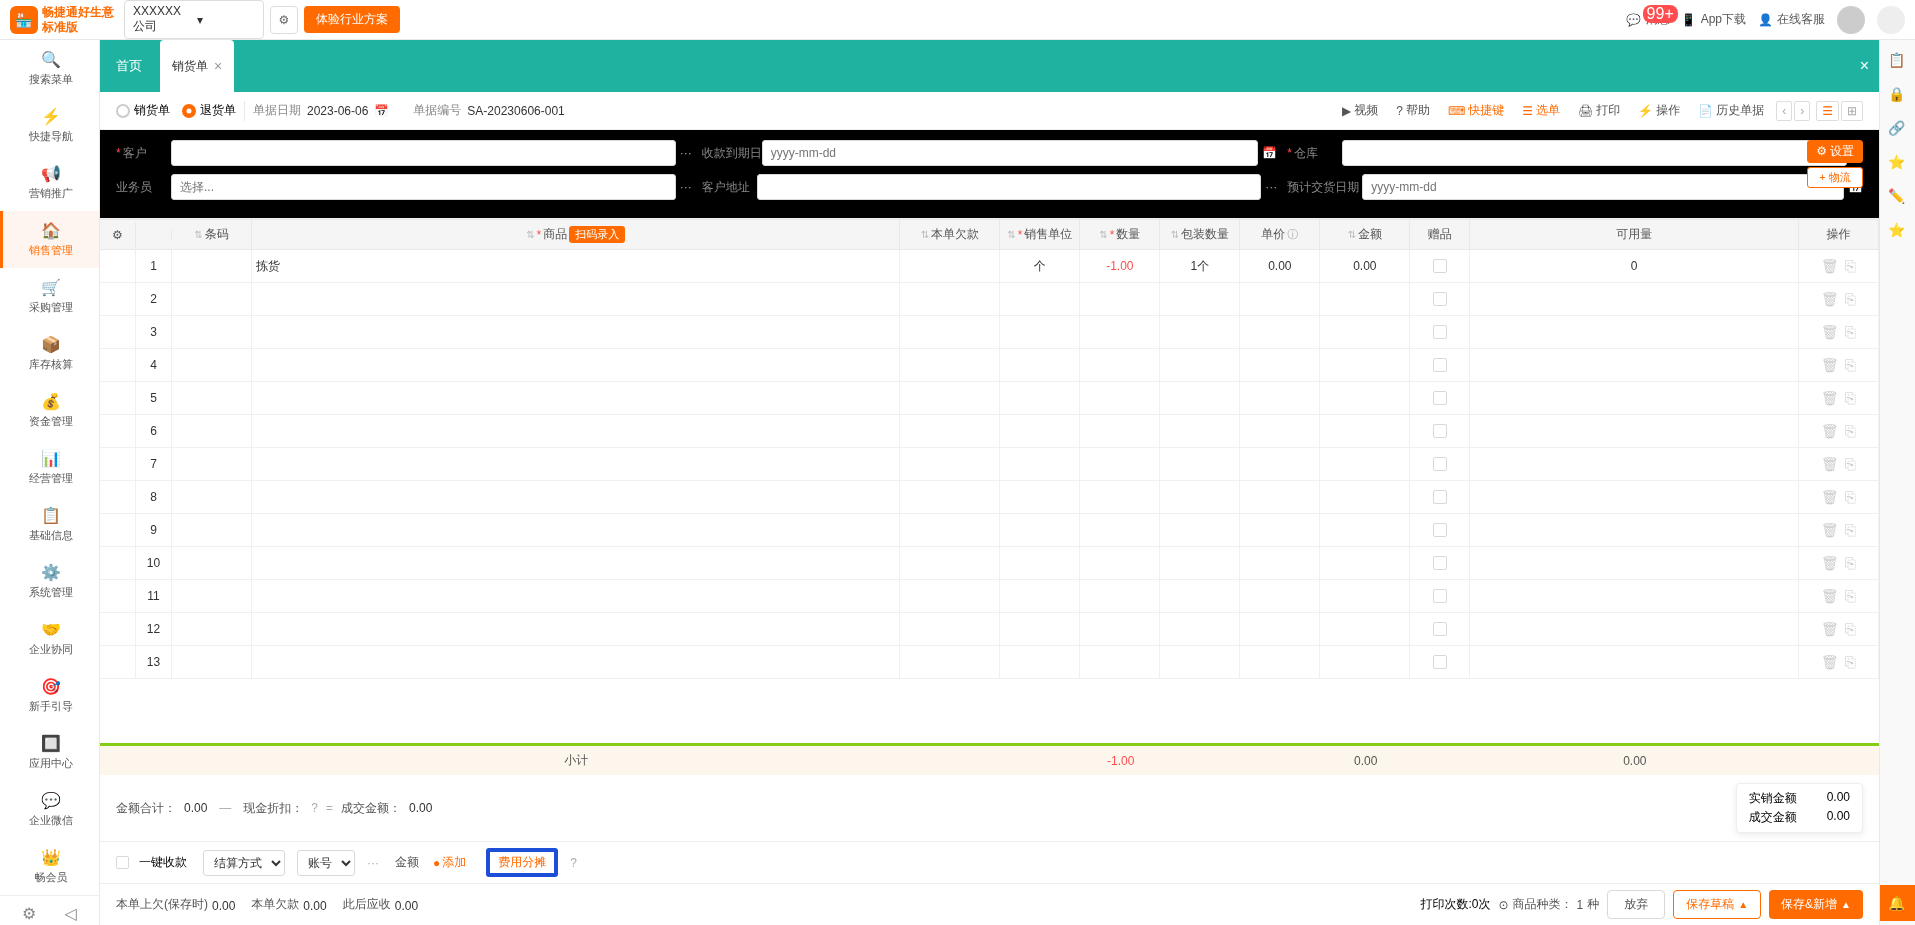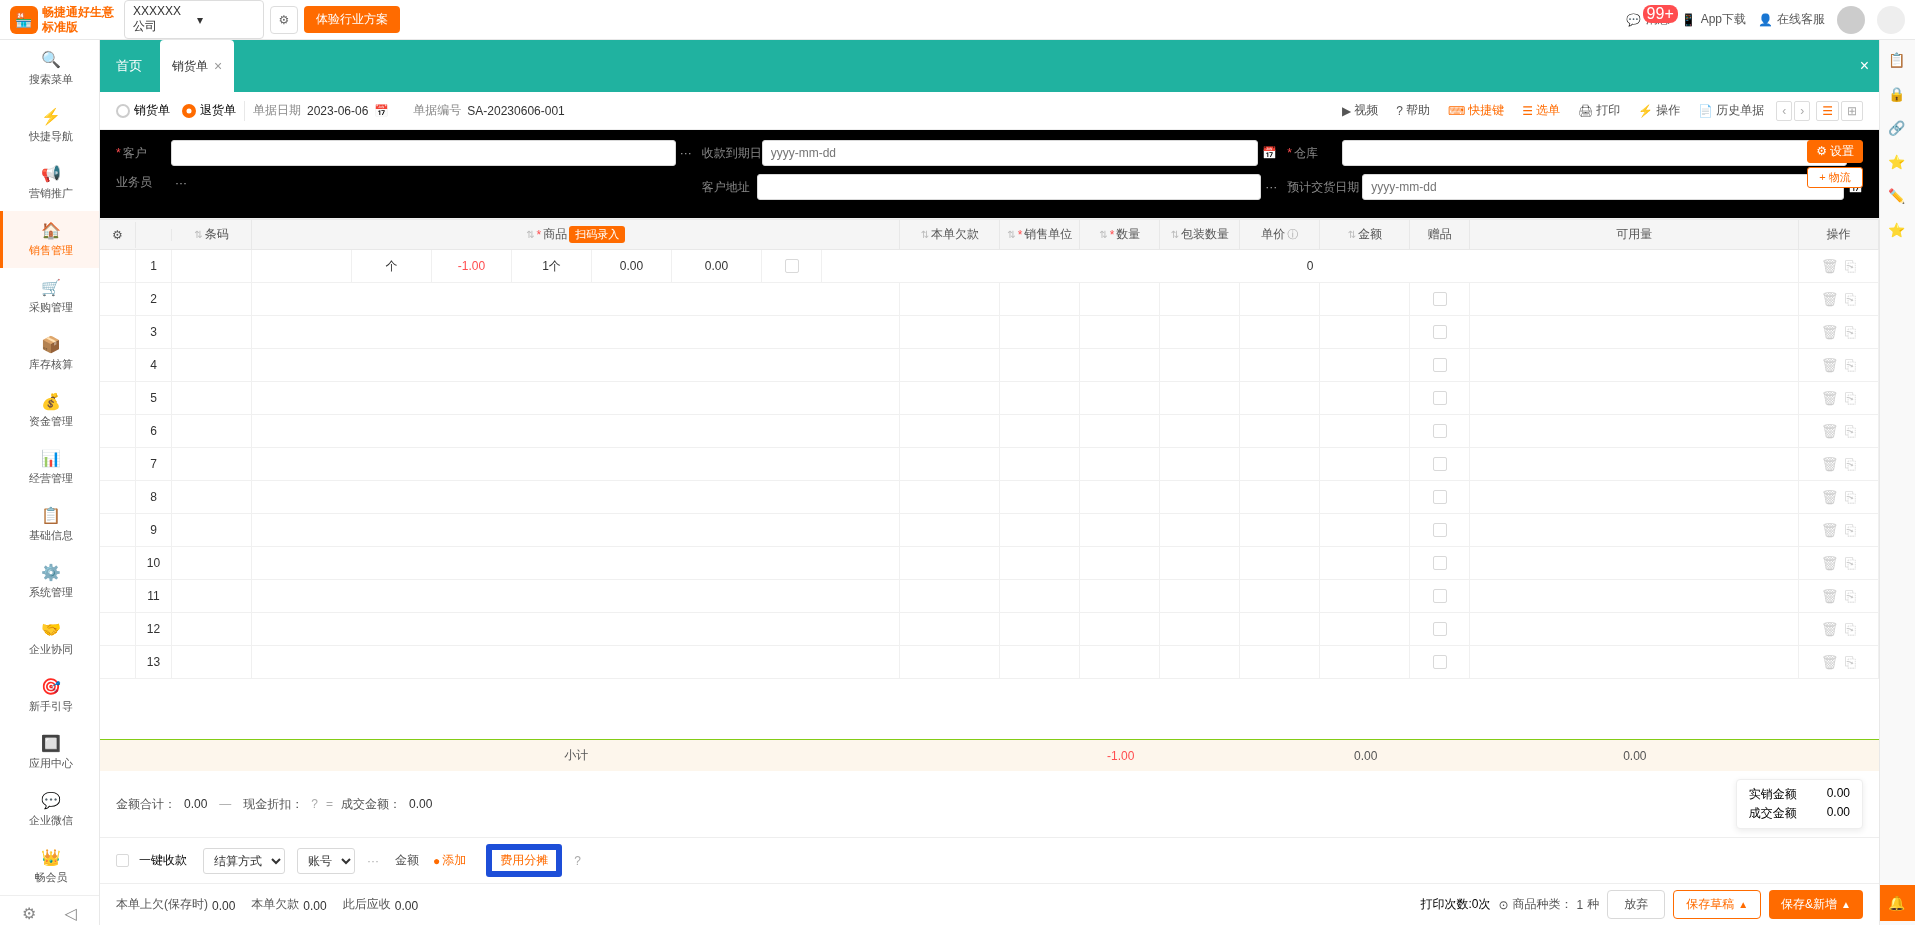--- a/index.html
+++ b/index.html
@@ -94,33 +94,33 @@
     .info-icon { color: #aaa; font-size: 11px; cursor: pointer; }
 
     .table-body { flex: 1; overflow-y: auto; }
     .table-row { display: flex; align-items: center; border-bottom: 1px solid #f0f0f0; min-height: 32px; }
     .table-cell { border-right: 1px solid #f0f0f0; display: flex; align-items: center; justify-content: center; padding: 4px; font-size: 12px; color: #333; min-height: 32px; white-space: nowrap; overflow: hidden; }
     .table-cell.left { justify-content: flex-start; }
     .cell-red { color: #ff4d4f; }
     .cell-delete { color: #ccc; cursor: pointer; font-size: 14px; margin: 0 3px; }
     .cell-copy { color: #ccc; cursor: pointer; font-size: 14px; margin: 0 3px; }
     .checkbox-cell { width: 14px; height: 14px; border: 1px solid #d9d9d9; border-radius: 2px; cursor: pointer; }
-    .table-subtotal { display: flex; align-items: center; background: #fdf6ec; border-top: 1px solid #84cc16; flex-shrink: 0; min-height: 32px; }
+    .table-subtotal { display: flex; align-items: center; background: #fdf6ec; border-top: 3px solid #84cc16; flex-shrink: 0; min-height: 32px; }
 
     
     .bottom-area { background: #fff; flex-shrink: 0; }
     .total-row { display: flex; align-items: center; padding: 8px 16px; gap: 8px; border-bottom: 1px solid #eee; }
     .total-label { color: #555; }
     .total-value { color: #333; font-weight: 500; }
     .dash-divider { color: #aaa; margin: 0 4px; }
     .equal-sign { color: #aaa; }
     .payment-row { display: flex; align-items: center; padding: 6px 16px; gap: 8px; border-bottom: 1px solid #eee; }
     .checkbox-small { width: 13px; height: 13px; border: 1px solid #d9d9d9; border-radius: 2px; cursor: pointer; display: inline-block; margin-right: 2px; }
     .add-btn { display: flex; align-items: center; gap: 2px; color: #ff6b00; cursor: pointer; font-size: 12px; }
-    .expense-btn { border: 6px solid #1d4ed8; color: #ff6b00; background: #fff; border-radius: 3px; padding: 2px 8px; cursor: pointer; font-size: 12px; }
+    .expense-btn { border: 4px solid #1d4ed8; color: #ff6b00; background: #fff; border-radius: 3px; padding: 2px 8px; cursor: pointer; font-size: 12px; }
     .help-icon { color: #aaa; cursor: pointer; }
     .bottom-stats { display: flex; align-items: center; padding: 6px 16px; gap: 16px; justify-content: space-between; }
     .stats-left { display: flex; gap: 16px; align-items: center; }
     .stat-item { display: flex; align-items: flex-end; gap: 4px; font-size: 12px; color: #555; }
     .stat-value { color: #333; }
     .stats-right { display: flex; gap: 8px; align-items: center; }
     .product-kind { font-size: 12px; color: #555; display: flex; align-items: center; gap: 4px; }
     .action-btns { display: flex; gap: 8px; }
     .btn-abandon { border: 1px solid #d9d9d9; background: #fff; color: #555; border-radius: 4px; padding: 5px 16px; cursor: pointer; font-size: 12px; }
     .btn-save-draft { border: 1px solid #ff6b00; background: #fff; color: #ff6b00; border-radius: 4px; padding: 5px 12px; cursor: pointer; font-size: 12px; display: flex; align-items: center; gap: 4px; }
@@ -320,20 +320,21 @@
             <div class="form-row">
               <div class="form-field">
                 <span class="field-label required">客户</span>
                 <input type="text" class="field-input" style="flex: 1 1 0%;">
                 <span class="field-dots">···</span>
               </div>
             </div>
             <div class="form-row" style="margin-top:6px;">
               <div class="form-field">
                 <span class="field-label">业务员</span>
+                <input type="text" class="field-input" style="flex: 1 1 0%;" placeholder="选择...">
                 <span class="field-dots">···</span>
               </div>
             </div>
           </div>
           <div style="flex:1; padding-right:10px;">
             <div class="form-row">
               <div class="form-field">
                 <span class="field-label">收款到期日</span>
                 <input type="text" class="field-input" style="flex: 1 1 0%;" placeholder="yyyy-mm-dd">
                 <span class="field-calendar">📅</span>
@@ -421,20 +422,21 @@
             <span>可用量</span>
           </div>
           <div class="table-col col-actions">操作</div>
         </div>
 
         <div class="table-body" id="table-body">
         <div class="table-row">
     <div class="table-cell col-settings"></div>
     <div class="table-cell col-seq">1</div>
     <div class="table-cell col-barcode left"></div>
+    <div class="table-cell col-product left" style="cursor:pointer;">拣货</div>
     <div class="table-cell col-spec"></div>
     <div class="table-cell col-unit">个</div>
     <div class="table-cell col-qty cell-red">-1.00</div>
     <div class="table-cell col-pkg">1个</div>
     <div class="table-cell col-price">0.00</div>
     <div class="table-cell col-amount">0.00</div>
     <div class="table-cell col-gift">
                 <span class="checkbox-cell"></span>
               </div>
     <div class="table-cell col-available">0</div>

